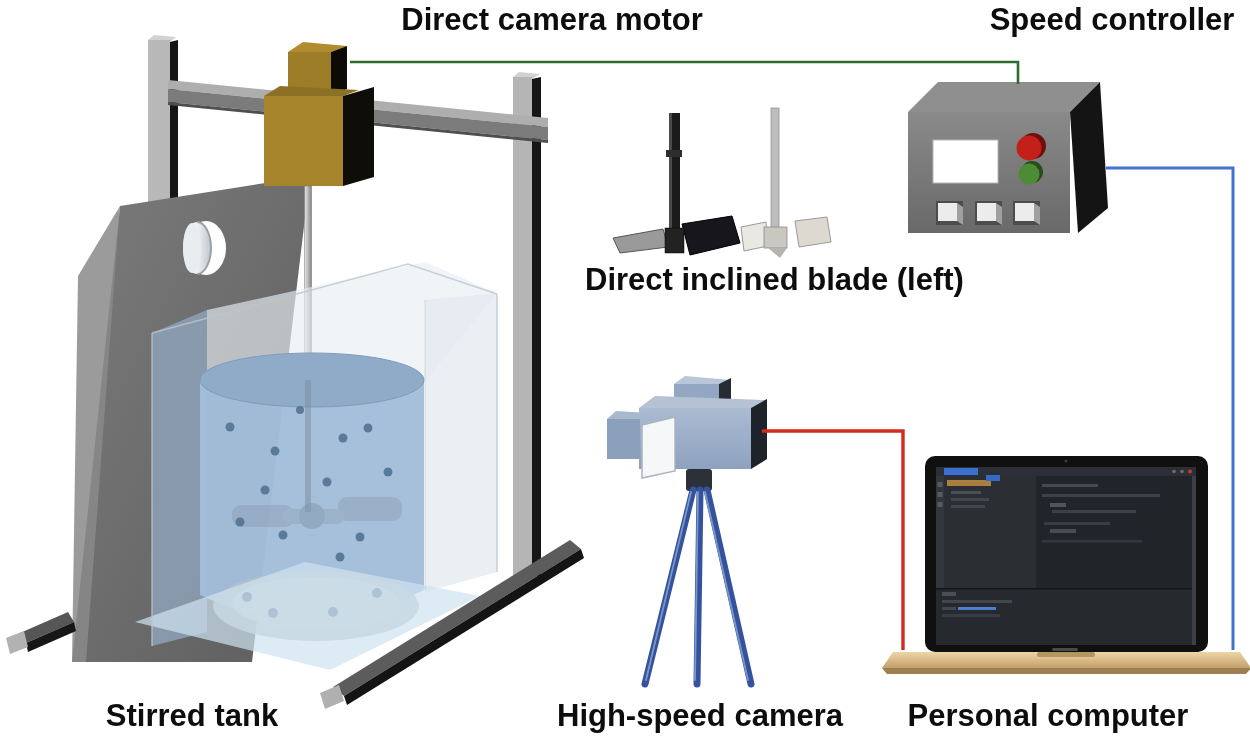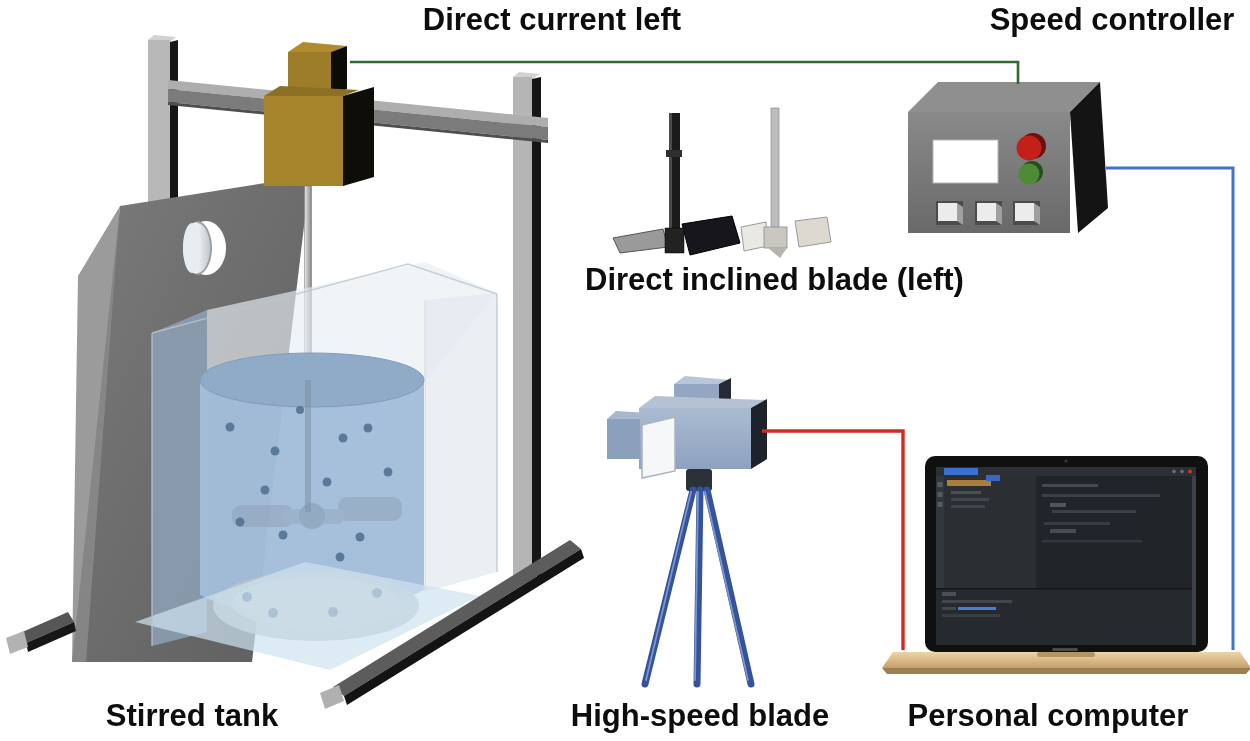--- a/index.html
+++ b/index.html
@@ -275,20 +275,20 @@
     </g>
   </g>
 
   <g fill="none">
     <polyline points="350,62 1018,62 1018,84" stroke-width="2.6" stroke="#2e6b31"></polyline>
     <polyline points="1106,168 1233,168 1233,650" stroke-width="3" stroke="#4273cc"></polyline>
     <polyline points="762,431 903,431 903,650" stroke-width="3.4" stroke="#d42a1e"></polyline>
   </g>
 </svg>
 
-<div class="lbl center" style="left:552px;top:2px;">Direct current left</div>
+<div class="lbl center" style="left:552px;top:2px;">Direct camera motor</div>
 <div class="lbl center" style="left:1084px;top:2px;margin-left:28px;">Speed controller</div>
 <div class="lbl" style="left:585px;top:262px;">Direct inclined blade (left)</div>
 <div class="lbl center" style="left:192px;top:698px;text-align:right;">Stirred tank</div>
-<div class="lbl center" style="left:700px;top:698px;">High-speed blade</div>
+<div class="lbl center" style="left:700px;top:698px;">High-speed camera</div>
 <div class="lbl center" style="left:1048px;top:698px;">Personal computer</div>
 
 </div>
 
 </body></html>

